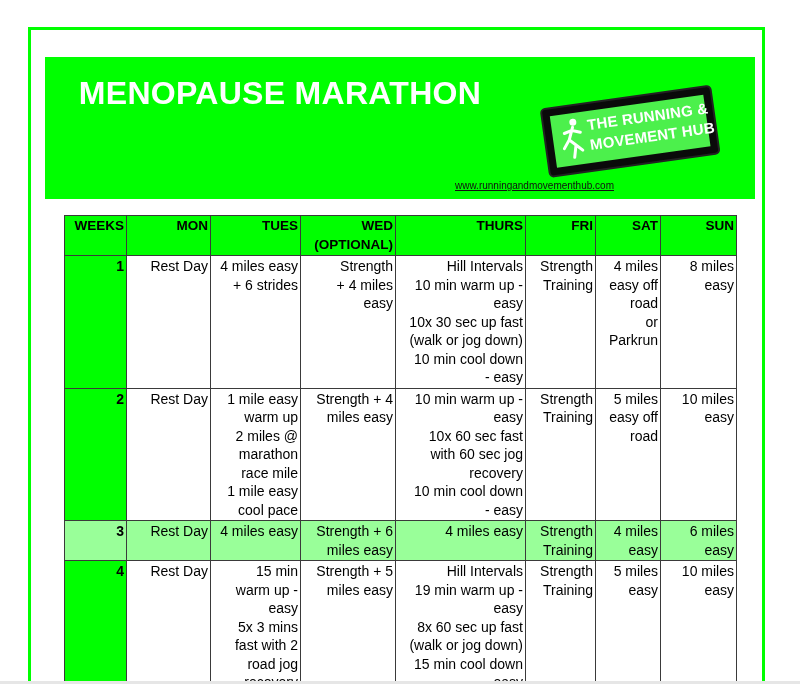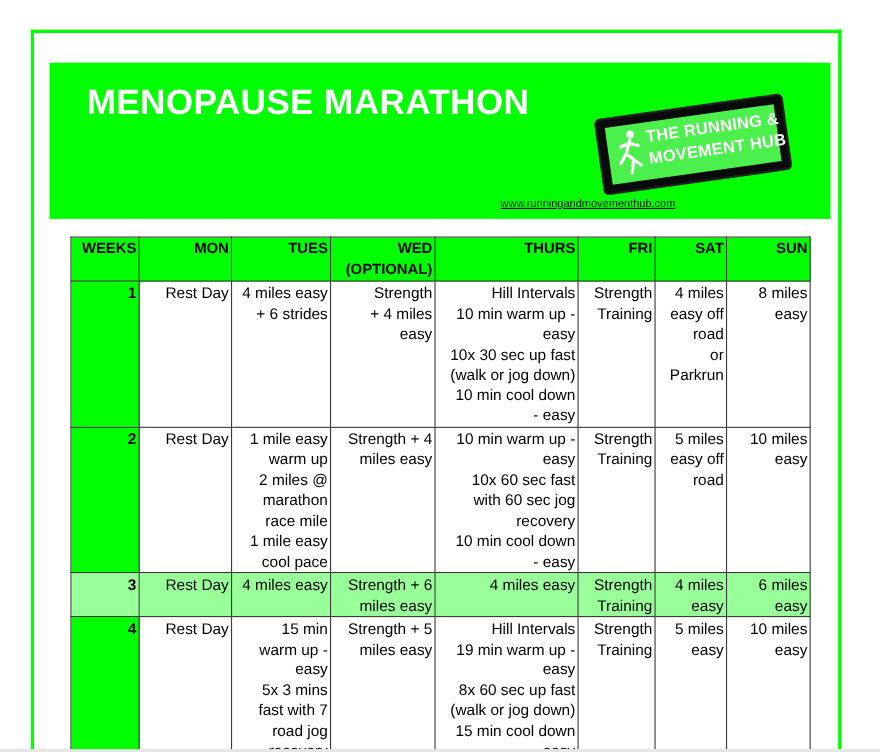--- a/index.html
+++ b/index.html
@@ -196,21 +196,21 @@
       <tr style="height: 140px;">
         <td class="week">4</td>
         <td>
           <span class="cell-line">Rest Day</span>
         </td>
         <td>
           <span class="cell-line">15 min</span>
           <span class="cell-line">warm up -</span>
           <span class="cell-line">easy</span>
           <span class="cell-line">5x 3 mins</span>
-          <span class="cell-line">fast with 7</span>
+          <span class="cell-line">fast with 2</span>
           <span class="cell-line">road jog</span>
           <span class="cell-line">recovery</span>
         </td>
         <td>
           <span class="cell-line">Strength + 5</span>
           <span class="cell-line">miles easy</span>
         </td>
         <td>
           <span class="cell-line">Hill Intervals</span>
           <span class="cell-line">19 min warm up -</span>

